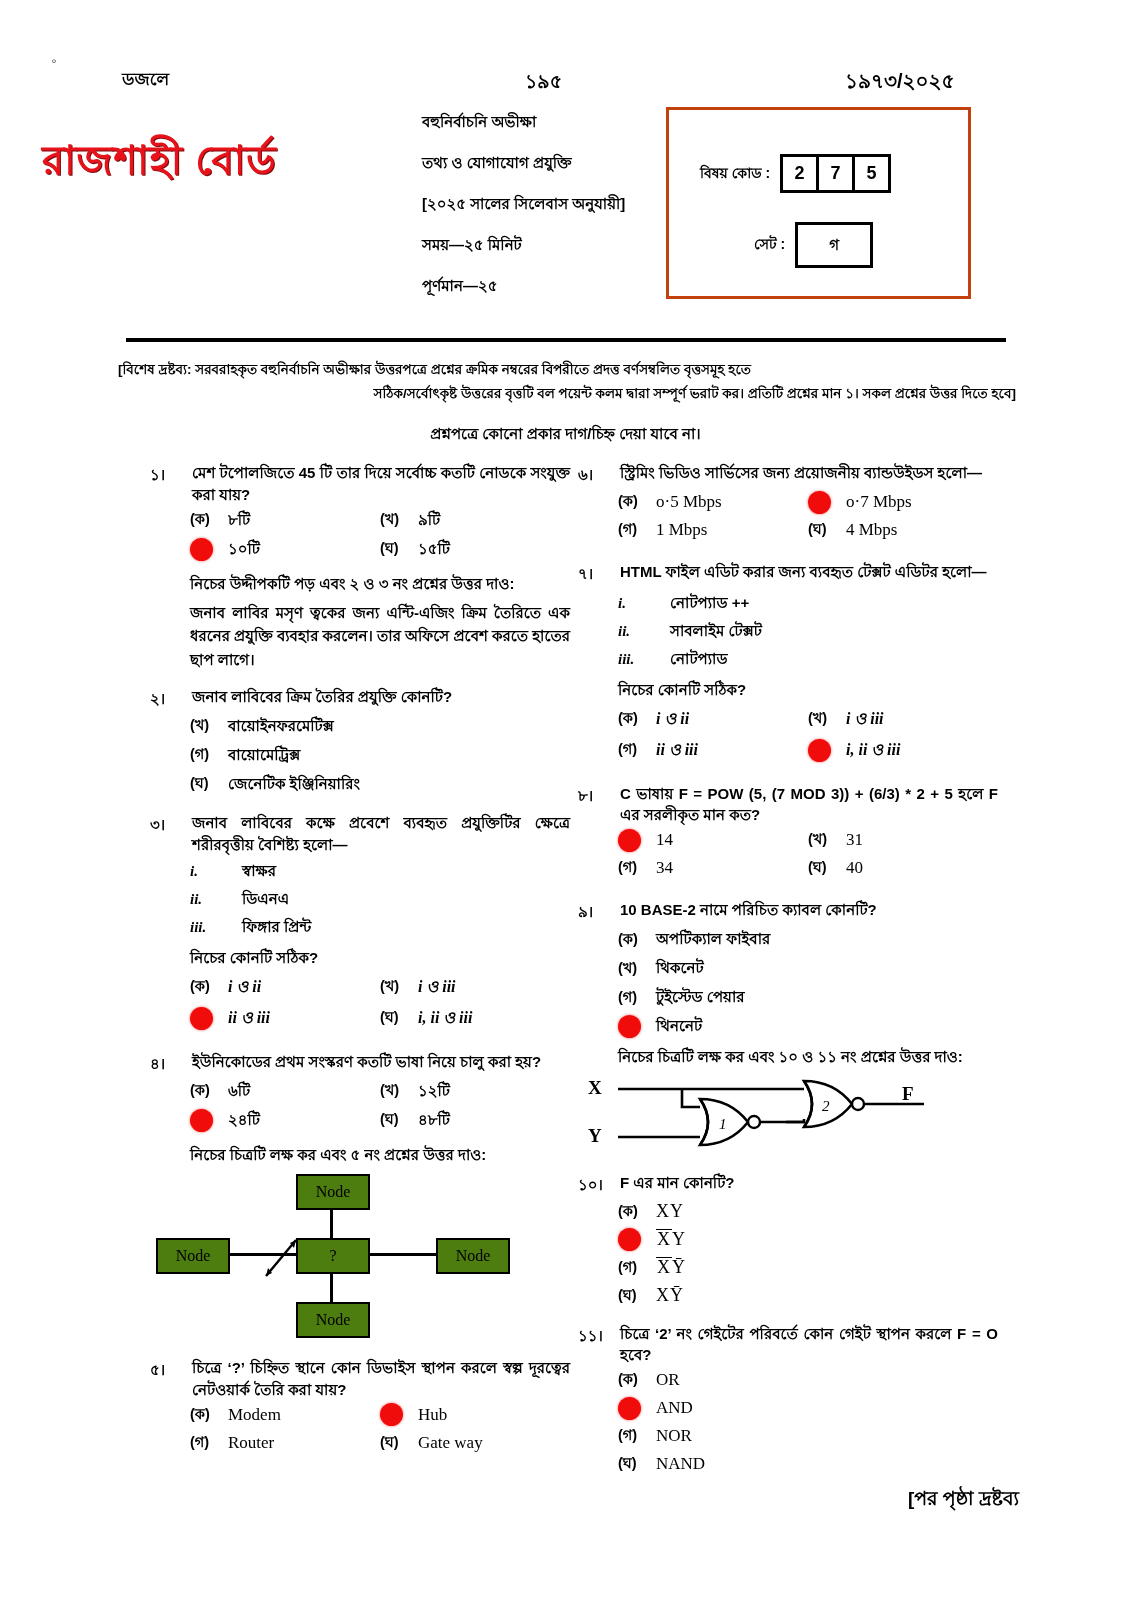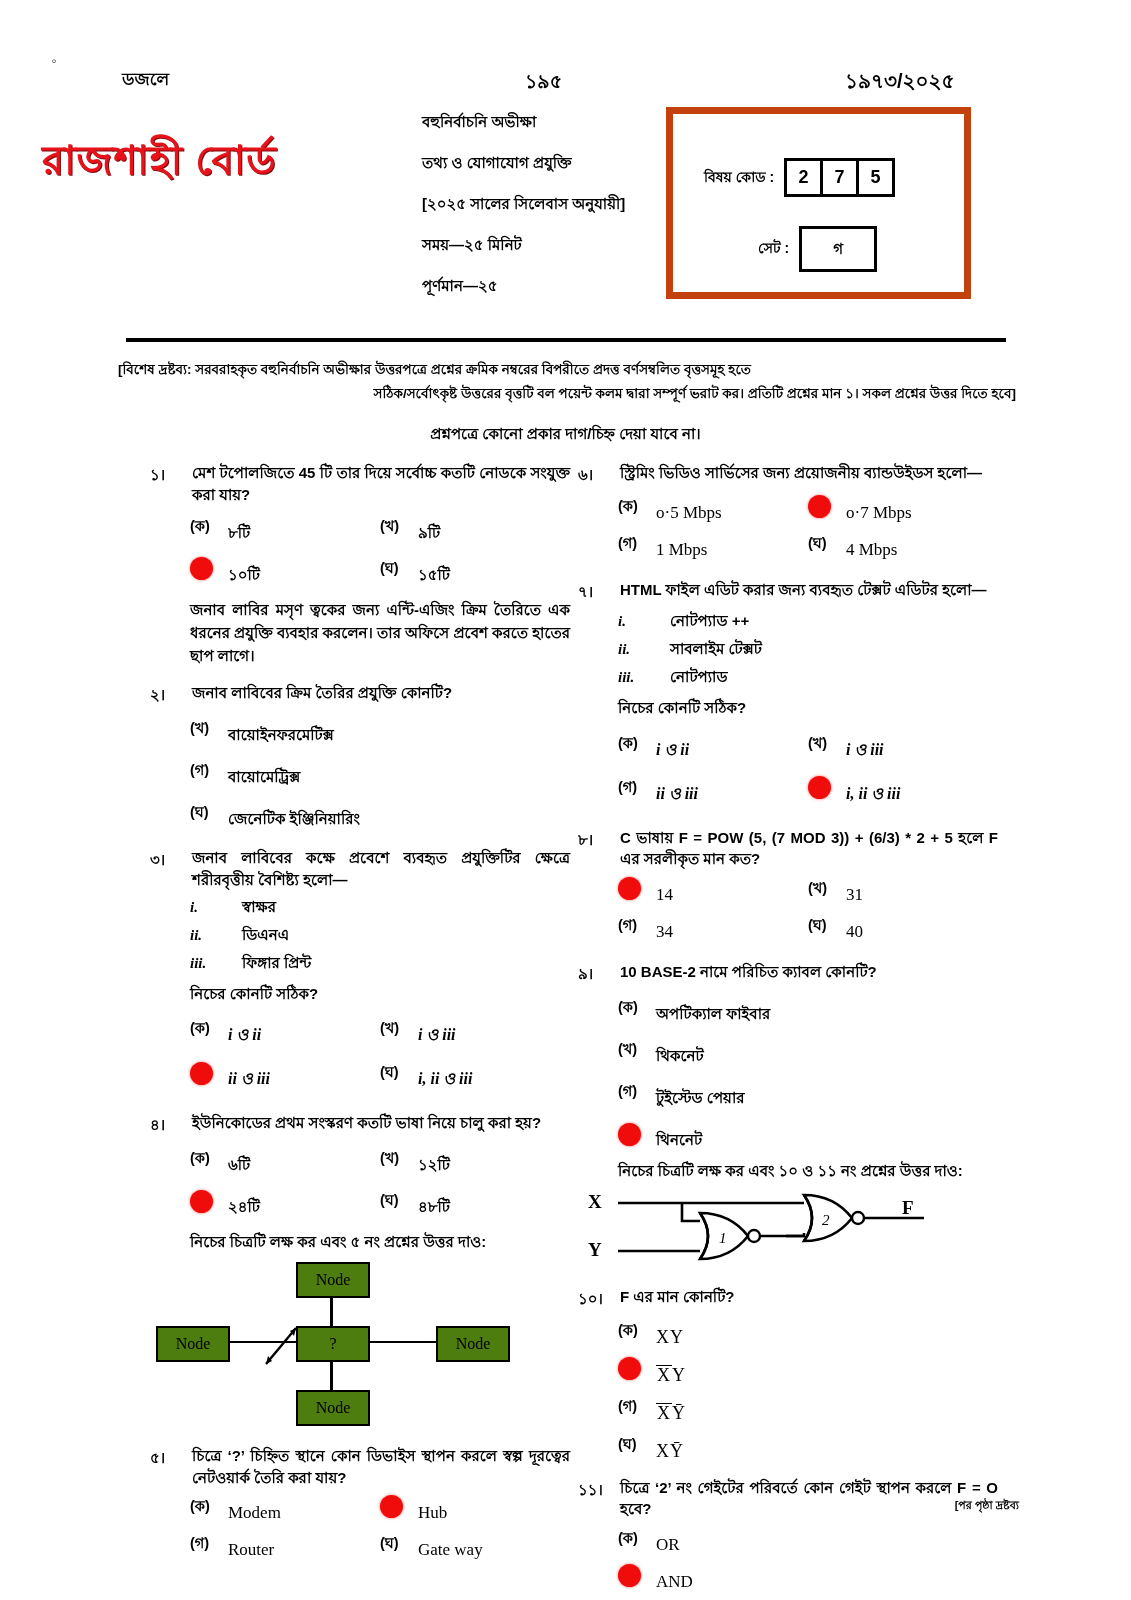--- a/index.html
+++ b/index.html
@@ -54,21 +54,21 @@
   .meta {
     position: absolute; left: 422px; top: 110px;
     font-family: "Liberation Sans", sans-serif;
     font-size: 15px; font-weight: bold;
   }
   .meta div { margin-bottom: 16px; white-space: nowrap; }
 
   .codebox {
     position: absolute; left: 666px; top: 107px;
     width: 305px; height: 192px;
-    border: 7px solid #c2410c;
+    border: 3px solid #c2410c;
     box-sizing: border-box;
   }
   .codebox .row {
     position: absolute;
     display: flex; align-items: center;
   }
   .row-subject { left: 31px; top: 44px; }
   .row-set     { left: 85px; top: 112px; }
   .lbl {
     font-family: "Liberation Sans", sans-serif;
@@ -180,21 +180,20 @@
   .bubble {
     width: 23px; height: 23px; border-radius: 50%;
     background: #f10c0c;
     box-shadow: 0 0 3px rgba(255,60,60,.75);
     display: inline-block;
   }
   .opt-txt {
     font-family: "Liberation Sans", sans-serif;
     font-size: 15px; font-weight: bold;
     white-space: nowrap;
-    margin-top: 13px;
   }
   .opt-txt.en {
     font-family: "Liberation Serif", serif;
     font-size: 17px; font-weight: normal;
   }
   .opt-txt.it {
     font-family: "Liberation Serif", serif;
     font-style: italic; font-weight: bold; font-size: 16px;
   }
   .opt-txt.bool {
@@ -233,21 +232,21 @@
     font-size: 19px; font-weight: bold;
   }
   .gl-x { left: 2px;  top: 4px; }
   .gl-y { left: 2px;  top: 52px; }
   .gl-f { left: 316px; top: 10px; }
 
   
   .footer {
     position: absolute; right: 112px; bottom: 84px;
     font-family: "Liberation Sans", sans-serif;
-    font-size: 11px; font-weight: bold;
+    font-size: 19px; font-weight: bold;
   }
 </style>
 </head>
 <body>
 
 <div class="page">
 
   <div class="hdr-mark">৹</div>
   <div class="board-sub">ডজলে</div>
   <div class="board-name">রাজশাহী বোর্ড</div>
@@ -304,20 +303,21 @@
             <span class="marker">
               <span class="bubble"></span>
             </span>
             <span class="opt-txt">১০টি</span>
           </div>
           <div class="opt">
             <span class="marker">(ঘ)</span>
             <span class="opt-txt">১৫টি</span>
           </div>
         </div>
+        <div class="stem">নিচের উদ্দীপকটি পড় এবং ২ ও ৩ নং প্রশ্নের উত্তর দাও:</div>
         <div class="passage">জনাব লাবির মসৃণ ত্বকের জন্য এন্টি-এজিং ক্রিম তৈরিতে এক ধরনের প্রযুক্তি ব্যবহার করলেন। তার অফিসে প্রবেশ করতে হাতের ছাপ লাগে।</div>
       </div>
       <div class="q">
         <div class="q-head">
           <div class="q-num">২।</div>
           <div class="q-text">জনাব লাবিবের ক্রিম তৈরির প্রযুক্তি কোনটি?</div>
         </div>
         <div class="opts opt-list">
           <div class="opt">
             <span class="marker">(খ)</span>

